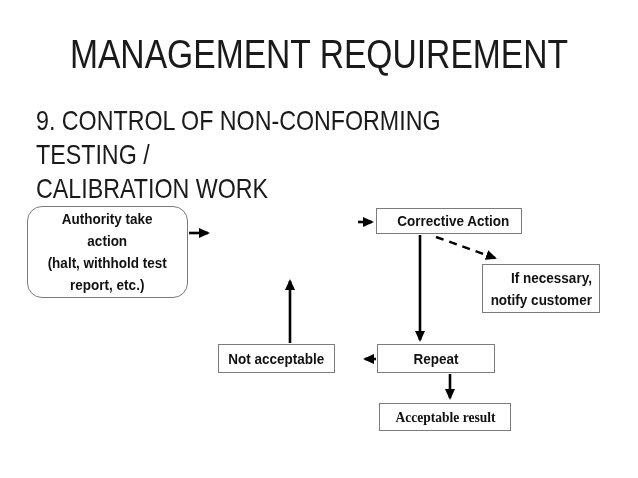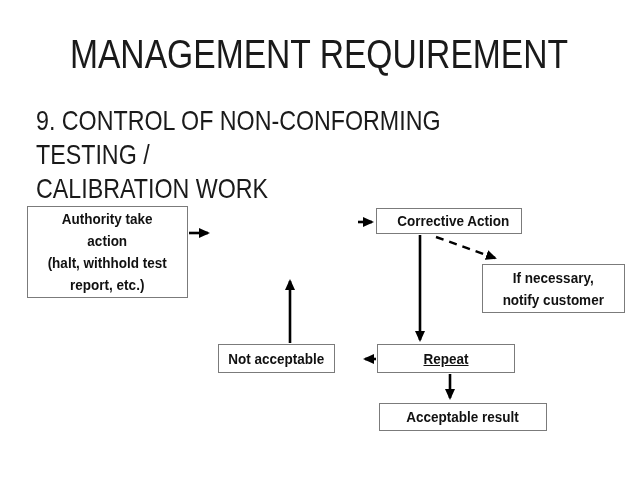--- a/index.html
+++ b/index.html
@@ -54,27 +54,27 @@
   }
   .box-label {
     font-weight: 700;
     font-size: 15px;
     line-height: 22px;
     color: #111111;
     white-space: pre;
     transform: scaleX(0.9);
     transform-origin: 50% 50%;
   }
-  #box-authority      { left: 27px;  top: 206px; width: 161px; height: 92px; }
+  #box-authority      { left: 27px;  top: 206px; width: 161px; height: 92px; border-radius: 15px; }
   #box-evaluate       { left: 212px; top: 207px; width: 145px; height: 70px; }
   #box-corrective     { left: 376px; top: 208px; width: 146px; height: 26px; padding-left: 8px; }
-  #box-notify         { left: 482px; top: 264px; width: 143px; height: 49px; }
+  #box-notify         { left: 482px; top: 264px; width: 118px; height: 49px; text-align: right; }
   #box-not-acceptable { left: 218px; top: 344px; width: 117px; height: 29px; }
-  #box-repeat         { left: 377px; top: 344px; width: 138px; height: 29px; text-decoration: underline; }
-  #box-acceptable     { left: 379px; top: 403px; width: 168px; height: 28px; }
+  #box-repeat         { left: 377px; top: 344px; width: 118px; height: 29px; }
+  #box-acceptable     { left: 379px; top: 403px; width: 132px; height: 28px; font-family: Liberation Serif, serif; }
   .arrows {
     position: absolute;
     left: 0;
     top: 0;
     pointer-events: none;
   }
 </style>
 </head>
 <body>
 

